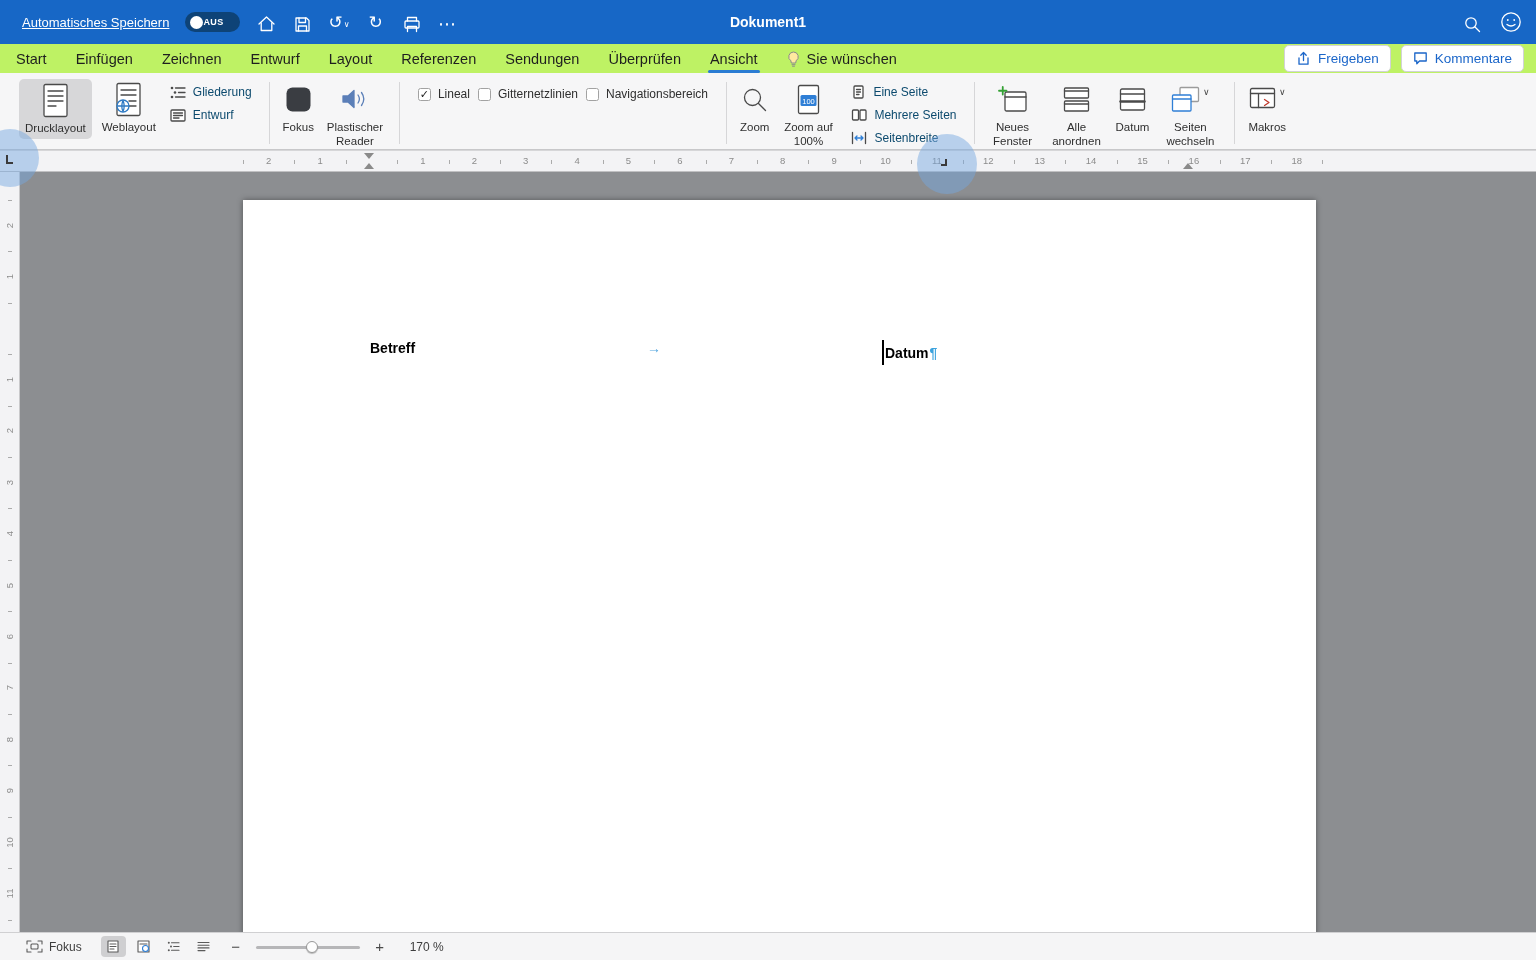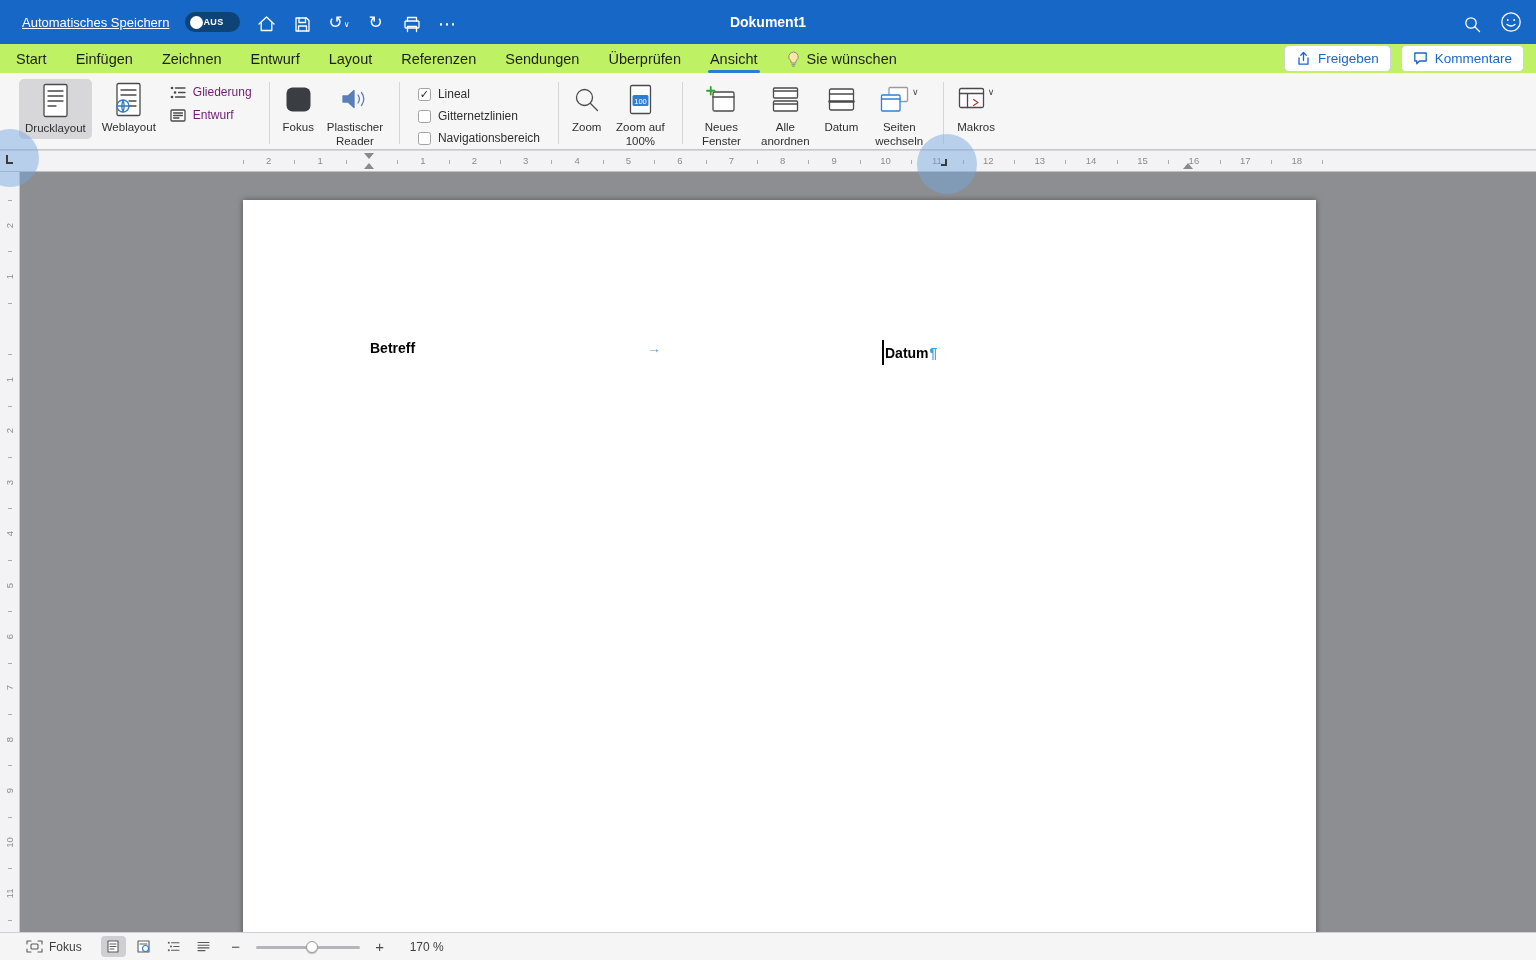--- a/index.html
+++ b/index.html
@@ -36,23 +36,23 @@
   
   .ribbon{position:absolute;top:73px;left:0;right:0;height:77px;background:#f6f6f7;border-bottom:1px solid #c8c8ca;display:flex;align-items:flex-start;padding:6px 8px 0 14px;z-index:35;}
   .ico{stroke:#4a4a4a;fill:none;stroke-width:1.3;stroke-linecap:round;stroke-linejoin:round;}
   .rb-item{display:flex;flex-direction:column;align-items:center;margin:0 5px;cursor:pointer;}
   .icon-row{height:40px;display:flex;align-items:center;justify-content:center;}
   .rb-label{font-size:11.5px;color:#2f2f2f;line-height:1.18;text-align:center;white-space:nowrap;margin-top:2px;}
   .wrap{white-space:normal;}
   .w50{width:50px;} .w58{width:58px;} .w62{width:62px;}
   .sel{background:#d7d7d9;border-radius:5px;padding:1px 6px 3px;}
   .rb-stack{display:flex;flex-direction:column;gap:9px;margin:6px 9px 0;}
-  .rb-small{display:flex;align-items:center;gap:7px;font-size:12px;color:#701a75;white-space:nowrap;cursor:pointer;}
+  .rb-small{display:flex;align-items:center;gap:7px;font-size:12px;color:#0c4a6e;white-space:nowrap;cursor:pointer;}
   .vdiv{width:1px;height:62px;background:#d6d6d8;margin:3px 8px 0;}
-  .rb-checks{display:flex;flex-direction:column;gap:8px;margin:8px 10px 0;}
+  .rb-checks{display:flex;flex-direction:row;gap:8px;margin:8px 10px 0;}
   .chk{display:flex;align-items:center;gap:7px;font-size:12px;color:#2f2f2f;white-space:nowrap;cursor:pointer;}
   .box{width:13px;height:13px;border:1px solid #a2a2a2;border-radius:2.5px;background:#fff;display:flex;align-items:center;justify-content:center;font-size:11px;color:#222;line-height:1;}
   .box.checked::after{content:"✓";}
   .chev{font-size:9px;color:#444;margin-left:3px;margin-bottom:14px;}
 
   
   .h-ruler{position:absolute;top:150px;left:0;right:0;height:22px;background:#f3f3f5;border-top:1px solid #d6d6d8;border-bottom:1px solid #c0c0c2;z-index:20;}
   .rnum{position:absolute;top:4px;transform:translateX(-50%);font-size:9.5px;color:#8b8b8b;}
   .rtick{position:absolute;top:9px;width:1px;height:4px;background:#ababab;}
   .v-ruler{position:absolute;top:172px;left:0;width:20px;height:760px;background:#f3f3f5;border-right:1px solid #c9c9cb;z-index:20;}
@@ -294,20 +294,43 @@
     <span class="icon-row">
         <svg class="ico" width="27" height="31" viewBox="0 0 27 31">
           <rect x="3.5" y="1.5" width="20" height="28" rx="1.5" fill="#fff"></rect>
           <rect x="5.5" y="11" width="16" height="11" rx="1.5" fill="#2f7fd6" stroke="none"></rect>
           <text x="13.5" y="19.5" font-size="7.5" fill="#fff" stroke="none" text-anchor="middle">100</text>
         </svg>
       </span>
     <span class="rb-label wrap w58">Zoom auf 100%</span>
   </div>
 
+  <div class="rb-stack">
+    <span class="rb-small">
+      <svg class="ico" width="15" height="14" viewBox="0 0 15 14">
+          <rect x="3" y="1" width="9" height="12" rx="1" fill="#fff"></rect>
+          <path d="M5.5 4.5 H9.5 M5.5 7 H9.5 M5.5 9.5 H8"></path>
+        </svg>
+      <span>Eine Seite</span>
+    </span>
+    <span class="rb-small">
+      <svg class="ico" width="16" height="14" viewBox="0 0 16 14">
+          <rect x="1.5" y="2" width="6" height="10" rx="1" fill="#fff"></rect>
+          <rect x="9" y="2" width="6" height="10" rx="1" fill="#fff"></rect>
+        </svg>
+      <span>Mehrere Seiten</span>
+    </span>
+    <span class="rb-small">
+      <svg class="ico" width="16" height="14" viewBox="0 0 16 14">
+          <path d="M1.5 1.5 V12.5 M14.5 1.5 V12.5"></path>
+          <path d="M4 7 H12 M4 7 L6 5 M4 7 L6 9 M12 7 L10 5 M12 7 L10 9" stroke="#2f7fd6"></path>
+        </svg>
+      <span>Seitenbreite</span>
+    </span>
+  </div>
 
   <div class="vdiv"></div>
 
   <div class="rb-item">
     <span class="icon-row">
         <svg class="ico" width="30" height="27" viewBox="0 0 30 27">
           <rect x="7" y="6" width="21" height="19" rx="1.5" fill="#fff"></rect>
           <path d="M7 11 H28"></path>
           <path d="M4.75 1 V8.5 M1 4.75 H8.5" stroke="#35a135" stroke-width="1.8"></path>
         </svg>

